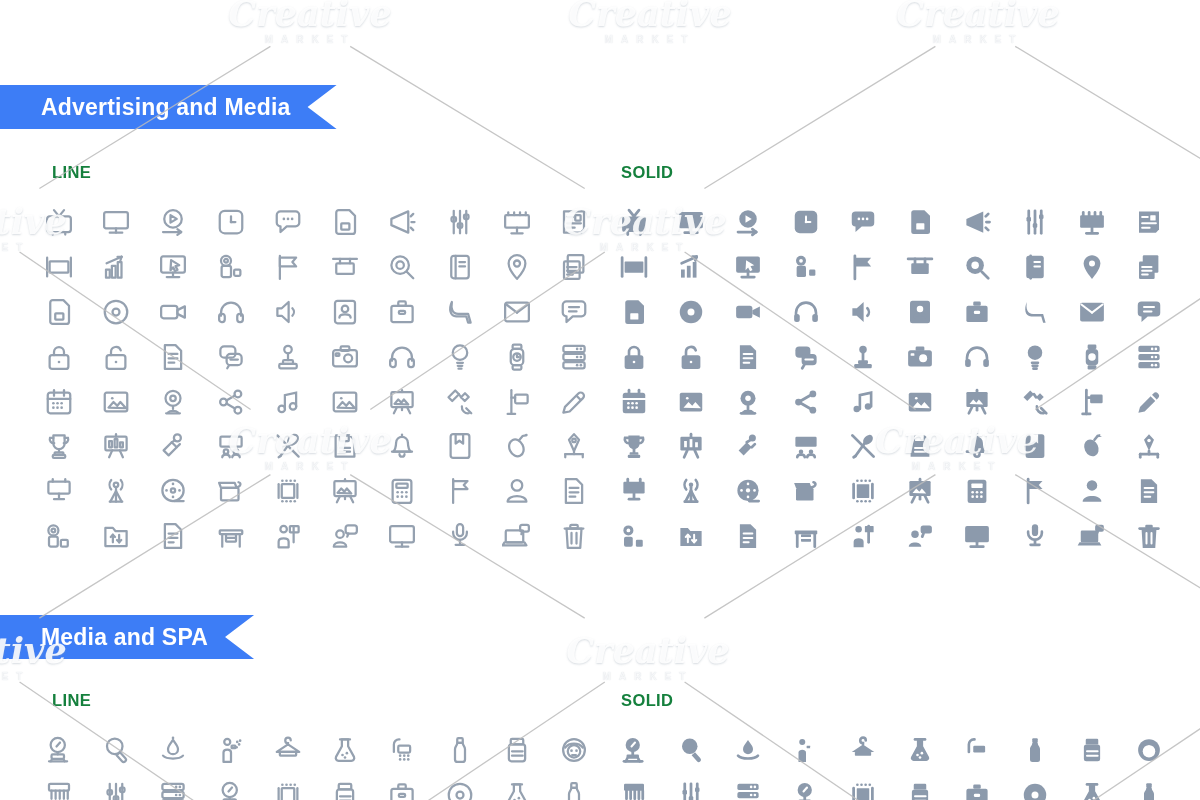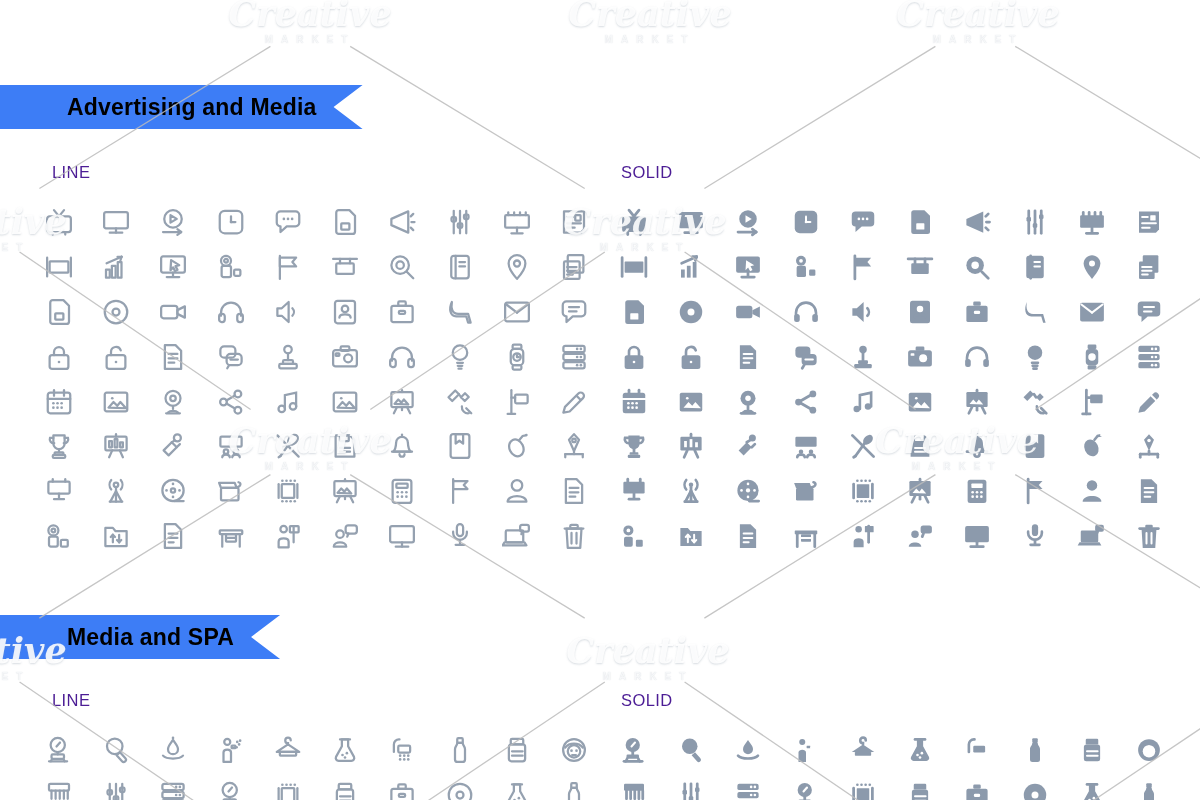--- a/index.html
+++ b/index.html
@@ -1,23 +1,23 @@
 <!DOCTYPE html>
 <html><head>
 <meta charset="utf-8">
 <style>
   html,body{margin:0;padding:0;background:#fff;}
   #stage{position:relative;width:1200px;height:800px;background:#fff;overflow:hidden;
          font-family:"Liberation Sans",sans-serif;}
   .banner{position:absolute;left:0;height:44px;background:#3D7DF6;
           clip-path:polygon(0 0,100% 0,calc(100% - 29px) 50%,100% 100%,0 100%);
           display:flex;align-items:center;}
-  .banner .t{color:#000000;font-size:23px;font-weight:700;padding-left:67px;letter-spacing:.2px;
+  .banner .t{color:#ffffff;font-size:23px;font-weight:700;padding-left:41px;letter-spacing:.2px;
              padding-right:46px;white-space:nowrap;}
-  .style-label{position:absolute;font-size:16.5px;font-weight:400;color:#4c1d95;letter-spacing:.4px;}
+  .style-label{position:absolute;font-size:16.5px;font-weight:700;color:#15803d;letter-spacing:.4px;}
   .grid{position:absolute;display:grid;grid-template-columns:repeat(10,57.3px);grid-auto-rows:44.8px;}
   .cell{display:flex;align-items:center;justify-content:center;}
   .cell svg{display:block;}
   #wm-layer{position:absolute;left:0;top:0;width:1200px;height:800px;pointer-events:none;z-index:50;}
   #wm-lines{position:absolute;left:0;top:0;}
   .wm{position:absolute;transform:translate(-50%,-50%);text-align:center;white-space:nowrap;}
   .wm .s{font-family:"DejaVu Serif",serif;font-style:italic;font-weight:700;font-size:35px;
          color:rgba(255,255,255,.88);text-shadow:0 1px 2px rgba(150,162,175,.38);line-height:38px;}
   .wm .m{font-family:"Liberation Sans",sans-serif;font-weight:700;font-size:10px;letter-spacing:8px;
          color:rgba(248,250,251,.92);text-shadow:0 0 1px rgba(150,162,175,.45);margin-top:1px;}

